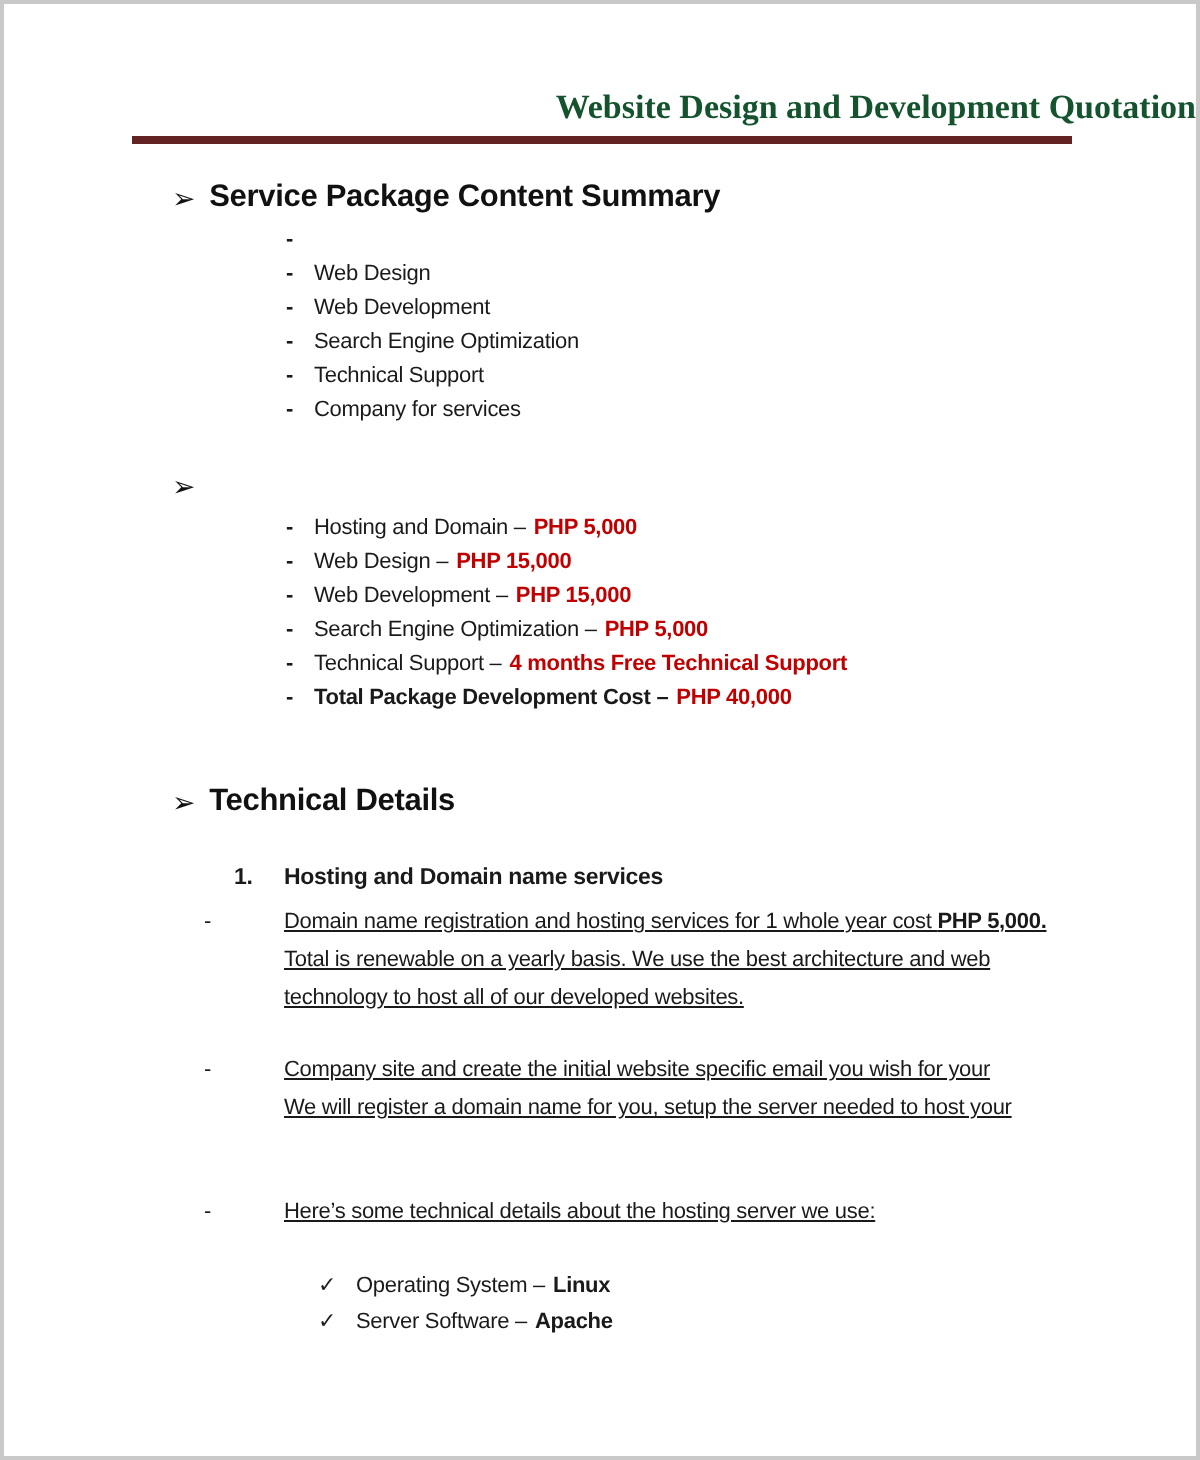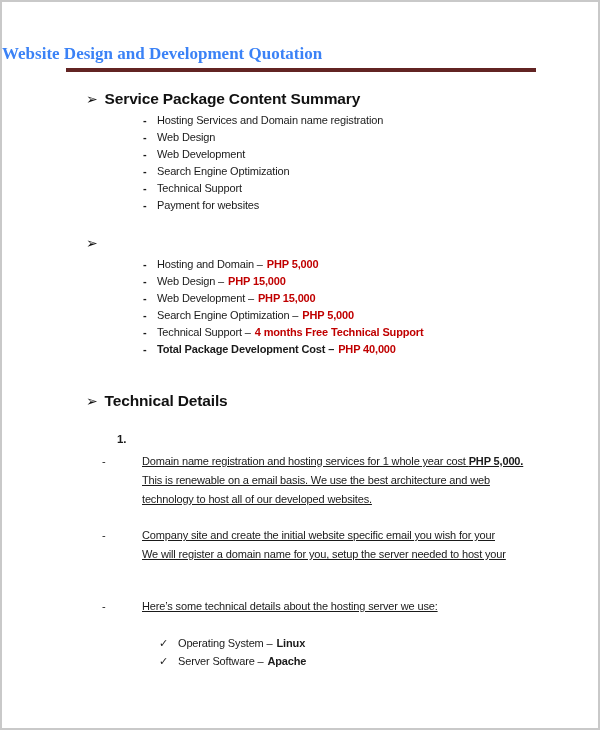--- a/index.html
+++ b/index.html
@@ -9,26 +9,26 @@
     box-sizing:border-box;
     background:#ffffff;
     border:2px solid #c9c9c9;
     font-family:"Liberation Sans","DejaVu Sans",sans-serif;
     color:#1a1a1a;
     overflow:hidden;
     letter-spacing:-0.15px;
   }
   .doc-title{
     margin:42px 0 0 0;
-    text-align:left;
+    text-align:right;
     font-family:"Liberation Serif","DejaVu Serif",serif;
     font-weight:bold;
     font-size:17px;
     line-height:20px;
-    color:#3b82f6;
+    color:#14532d;
     letter-spacing:0;
   }
   .title-rule{
     height:4px;
     margin:4px 62px 0 64px;
     background:var(--rule-maroon,#622423);
   }
   .section-heading{
     margin-left:84px;
     font-size:15.5px;
@@ -111,41 +111,40 @@
   <div class="doc-title">Website Design and Development Quotation</div>
   <div class="title-rule"></div>
 
   <div class="section-heading sec1">
     <span class="arrow">➢</span>
     <span>Service Package Content Summary</span>
   </div>
   <div class="simple-list">
     <div class="row">
       <span class="bullet-dash">-</span>
-      <span>Hosting Services and Domain name registration</span>
     </div>
     <div class="row">
       <span class="bullet-dash">-</span>
       <span>Web Design</span>
     </div>
     <div class="row">
       <span class="bullet-dash">-</span>
       <span>Web Development</span>
     </div>
     <div class="row">
       <span class="bullet-dash">-</span>
       <span>Search Engine Optimization</span>
     </div>
     <div class="row">
       <span class="bullet-dash">-</span>
       <span>Technical Support</span>
     </div>
     <div class="row">
       <span class="bullet-dash">-</span>
-      <span>Payment for websites</span>
+      <span>Company for services</span>
     </div>
   </div>
 
   <div class="section-heading sec2">
     <span class="arrow">➢</span>
   </div>
   <div class="simple-list">
     <div class="row">
       <span class="bullet-dash">-</span>
       <span>Hosting and Domain –</span>
@@ -178,27 +177,28 @@
     </div>
   </div>
 
   <div class="section-heading sec3">
     <span class="arrow">➢</span>
     <span>Technical Details</span>
   </div>
 
   <div class="subheading">
     <span class="num">1.</span>
+    <span>Hosting and Domain name services</span>
   </div>
 
   <div class="para p1">
     <span class="pdash">-</span>
     <span class="lines">
       <div><span>Domain name registration and hosting services for 1 whole year cost </span><span class="inline-bold">PHP 5,000.</span></div>
-      <div>This is renewable on a email basis. We use the best architecture and web</div>
+      <div>Total is renewable on a yearly basis. We use the best architecture and web</div>
       <div>technology to host all of our developed websites.</div>
     </span>
   </div>
 
   <div class="para p2">
     <span class="pdash">-</span>
     <span class="lines">
       <div>Company site and create the initial website specific email you wish for your</div>
       <div>We will register a domain name for you, setup the server needed to host your</div>
     </span>

